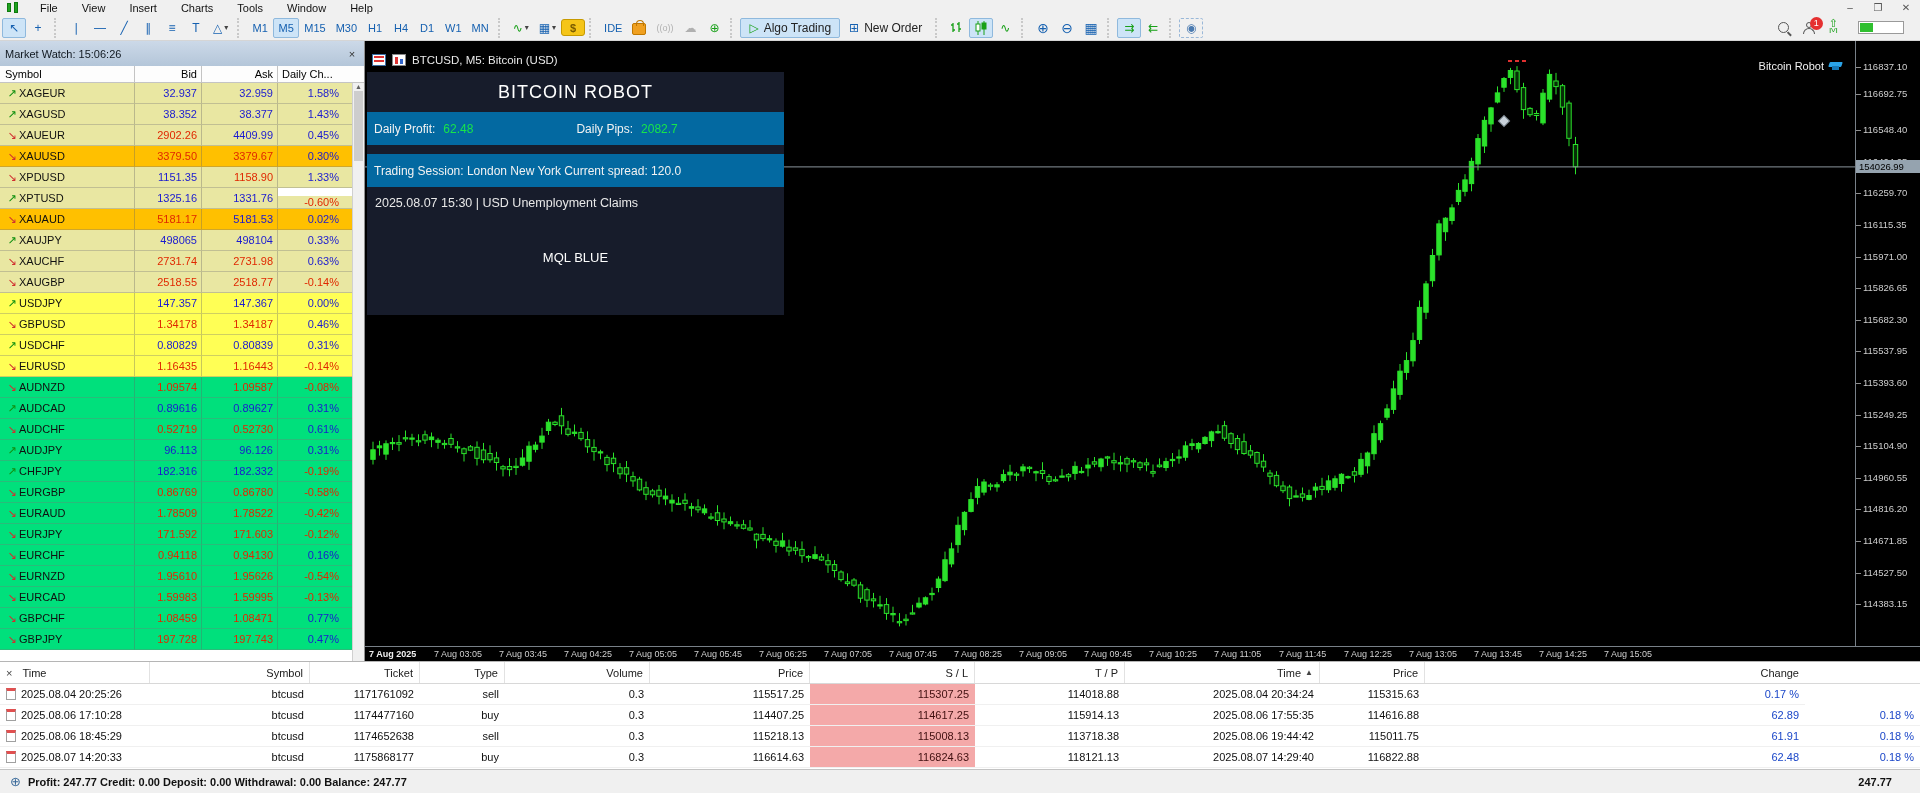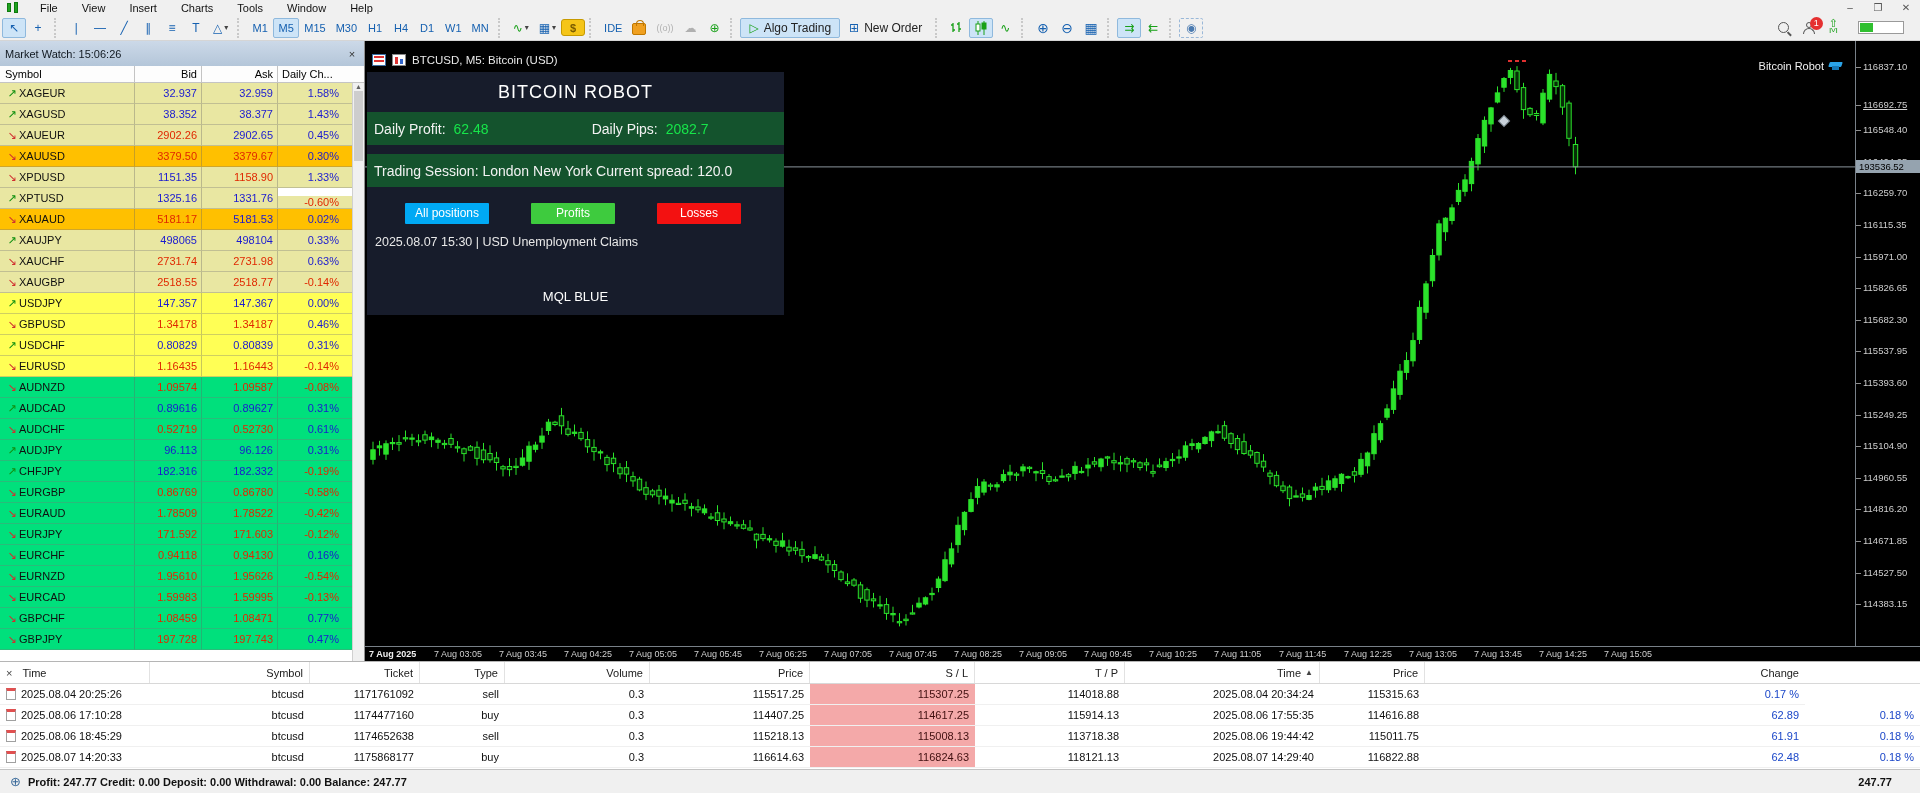--- a/index.html
+++ b/index.html
@@ -93,21 +93,21 @@
   .ptick { position:absolute; left:0; color:#cfcfcf; font-size:9.5px; white-space:nowrap; }
   .ptick i { display:inline-block; width:5px; height:1px; background:#909090; vertical-align:middle; margin-right:2px; }
   .cp-tag { position:absolute; left:0; width:64px; background:#95a3af; color:#000; font-size:9.5px; padding:1px 2px 1px 3px; z-index:6; }
   .time-axis { position:absolute; left:0; top:605px; width:1555px; height:15px; background:#000; border-top:1px solid #788088; z-index:4; }
   .ttick { position:absolute; top:2px; color:#cfcfcf; font-size:9px; white-space:nowrap; }
   .ttick.first { color:#efefef; font-weight:bold; }
 
   
   .robot { position:absolute; left:2px; top:31px; width:417px; height:243px; background:#171c2b; z-index:6; color:#fff; }
   .rp-title { text-align:center; font-size:18px; letter-spacing:1px; padding-top:10px; height:40px; }
-  .rp-strip { background:#14532d; margin:0 0 9px 0; height:33px; display:flex; align-items:center; font-size:14px; }
+  .rp-strip { background:#0369a1; margin:0 0 9px 0; height:33px; display:flex; align-items:center; font-size:12px; }
   .rp-strip .lbl { color:#f2f2f2; }
   .rp-green { color:#17e54a; margin-left:8px; }
   .rp-btnrow { display:flex; height:24px; margin:14px 0 10px; align-items:center; }
   .rp-btn { width:84px; height:21px; display:flex; align-items:center; justify-content:center; font-size:12px; color:#fff; border-radius:1px; }
   .rp-btn.b1 { margin-left:38px; background:#00a9f4; }
   .rp-btn.b2 { margin-left:42px; background:#3ecb3e; }
   .rp-btn.b3 { margin-left:42px; background:#f31111; }
   .rp-news { font-size:12.5px; color:#e8e8e8; padding-left:8px; margin-top:6px; }
   .rp-footer { text-align:center; font-size:13px; margin-top:40px; color:#fdfdfd; }
 
@@ -281,21 +281,21 @@
             <div class="cell num c-bid t-b">38.352</div>
             <div class="cell num c-ask t-b">38.377</div>
             <div class="cell chgc c-chg t-b" style="border-right: none;">1.43%</div>
           </div>
           <div class="mwrow g-metal">
             <div class="cell c-sym">
               <span class="arr down">↘</span>
               <span class="symname">XAUEUR</span>
             </div>
             <div class="cell num c-bid t-r">2902.26</div>
-            <div class="cell num c-ask t-b">2902.65</div>
+            <div class="cell num c-ask t-b">4409.99</div>
             <div class="cell chgc c-chg t-b" style="border-right: none;">0.45%</div>
           </div>
           <div class="mwrow g-metal rowsel">
             <div class="cell c-sym">
               <span class="arr down">↘</span>
               <span class="symname">XAUUSD</span>
             </div>
             <div class="cell num c-bid t-r">3379.50</div>
             <div class="cell num c-ask t-r">3379.67</div>
             <div class="cell chgc c-chg t-b" style="border-right: none;">0.30%</div>
@@ -902,49 +902,44 @@
         <div class="rp-title">BITCOIN ROBOT</div>
         <div class="rp-strip">
           <span class="lbl" style="margin-left:7px">Daily Profit:</span>
           <span class="rp-green">62.48</span>
           <span class="lbl" style="margin-left:103px">Daily Pips:</span>
           <span class="rp-green">2082.7</span>
         </div>
         <div class="rp-strip">
           <span class="lbl" style="margin-left:7px">Trading Session: London New York  Current spread: 120.0</span>
         </div>
-        <div class="rp-btnrow">
-          <div class="rp-btn b1">All positions</div>
-          <div class="rp-btn b2">Profits</div>
-          <div class="rp-btn b3">Losses</div>
-        </div>
         <div class="rp-news">2025.08.07 15:30  |  USD    Unemployment Claims</div>
         <div class="rp-footer">MQL BLUE</div>
       </div>
 
       <div class="price-axis" id="price-axis">
           <div class="ptick" style="top: 20px;"><i></i><span>116837.10</span></div>
-          <div class="ptick" style="top: 58px; text-decoration: underline;"><i></i><span>116692.75</span></div>
+          <div class="ptick" style="top: 47px;"><i></i><span>116692.75</span></div>
           <div class="ptick" style="top: 83.1964px;"><i></i><span>116548.40</span></div>
           <div class="ptick" style="top: 114.795px;"><i></i><span>116404.05</span></div>
           <div class="ptick" style="top: 146.393px;"><i></i><span>116259.70</span></div>
           <div class="ptick" style="top: 177.991px;"><i></i><span>116115.35</span></div>
           <div class="ptick" style="top: 209.589px;"><i></i><span>115971.00</span></div>
           <div class="ptick" style="top: 241.188px;"><i></i><span>115826.65</span></div>
           <div class="ptick" style="top: 272.786px;"><i></i><span>115682.30</span></div>
           <div class="ptick" style="top: 304.384px;"><i></i><span>115537.95</span></div>
           <div class="ptick" style="top: 335.982px;"><i></i><span>115393.60</span></div>
           <div class="ptick" style="top: 367.58px;"><i></i><span>115249.25</span></div>
           <div class="ptick" style="top: 399.179px;"><i></i><span>115104.90</span></div>
           <div class="ptick" style="top: 430.777px;"><i></i><span>114960.55</span></div>
           <div class="ptick" style="top: 462.375px;"><i></i><span>114816.20</span></div>
           <div class="ptick" style="top: 493.973px;"><i></i><span>114671.85</span></div>
           <div class="ptick" style="top: 525.571px;"><i></i><span>114527.50</span></div>
           <div class="ptick" style="top: 557.17px;"><i></i><span>114383.15</span></div>
-          <div class="cp-tag" style="top: 118.867px;">193536.52</div>
+          <div class="cp-tag" style="top: 118.867px;">154026.99</div>
         </div>
       <div class="time-axis" id="time-axis">
           <div class="ttick first" style="left: 4px;">7 Aug 2025</div>
           <div class="ttick" style="left: 69px;">7 Aug 03:05</div>
           <div class="ttick" style="left: 134px;">7 Aug 03:45</div>
           <div class="ttick" style="left: 199px;">7 Aug 04:25</div>
           <div class="ttick" style="left: 264px;">7 Aug 05:05</div>
           <div class="ttick" style="left: 329px;">7 Aug 05:45</div>
           <div class="ttick" style="left: 394px;">7 Aug 06:25</div>
           <div class="ttick" style="left: 459px;">7 Aug 07:05</div>

